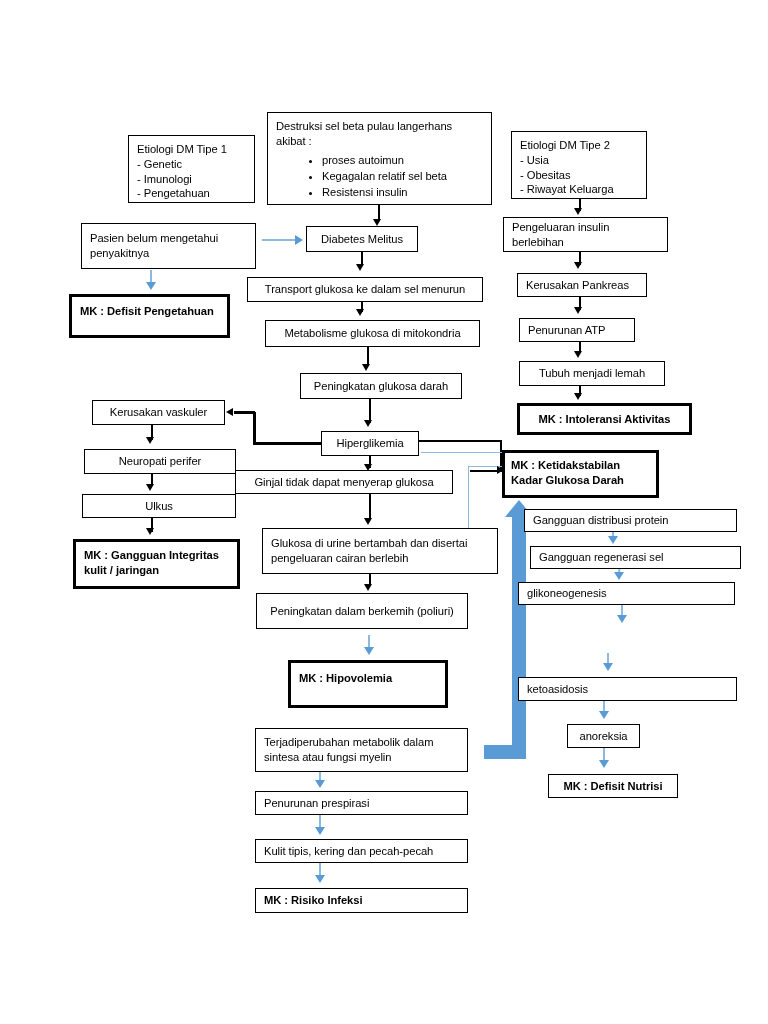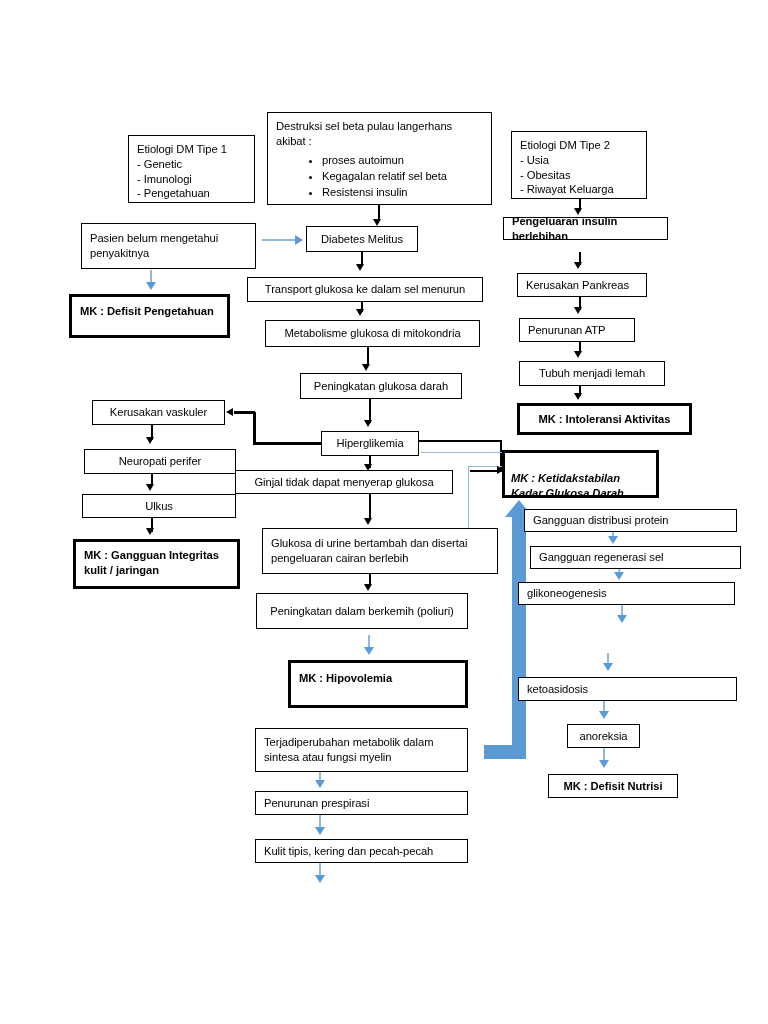--- a/index.html
+++ b/index.html
@@ -121,21 +121,21 @@
   </div>
 
   <div class="box center" style="left:300px;top:373px;width:162px;height:26px;">
     <span class="txt">Peningkatan glukosa darah</span>
   </div>
 
   <div class="box center" style="left:321px;top:431px;width:98px;height:25px;">
     <span class="txt">Hiperglikemia</span>
   </div>
 
-  <div class="box" style="left:503px;top:217px;width:165px;height:23px;font-weight:bold;">
+  <div class="box" style="left:503px;top:217px;width:165px;height:35px;">
     <span class="txt">Pengeluaran insulin berlebihan</span>
   </div>
 
   <div class="box" style="left:517px;top:273px;width:130px;height:24px;">
     <span class="txt">Kerusakan Pankreas</span>
   </div>
 
   <div class="box" style="left:519px;top:318px;width:116px;height:24px;">
     <span class="txt">Penurunan ATP</span>
   </div>
@@ -169,25 +169,25 @@
   </div>
 
   <div class="box" style="left:262px;top:528px;width:236px;height:46px;">
     <span class="txt">Glukosa di urine bertambah dan disertai pengeluaran cairan berlebih</span>
   </div>
 
   <div class="box center" style="left:256px;top:593px;width:212px;height:36px;">
     <span class="txt">Peningkatan dalam berkemih (poliuri)</span>
   </div>
 
-  <div class="box thick" style="left:288px;top:660px;width:180px;height:48px;align-items:flex-start;padding-top:8px;">
+  <div class="box thick" style="left:288px;top:660px;width:160px;height:48px;align-items:flex-start;padding-top:8px;">
     <span class="txt">MK : Hipovolemia</span>
   </div>
 
-  <div class="box thick" style="left:502px;top:450px;width:157px;height:48px;align-items:flex-start;padding-top:18px;padding-left:6px;font-style:italic;">
+  <div class="box thick" style="left:502px;top:450px;width:157px;height:48px;align-items:flex-start;padding-top:5px;padding-left:6px;">
     <span class="txt">MK : Ketidakstabilan Kadar Glukosa Darah</span>
   </div>
 
   <div class="box" style="left:524px;top:509px;width:213px;height:23px;">
     <span class="txt">Gangguan distribusi protein</span>
   </div>
 
   <div class="box" style="left:530px;top:546px;width:211px;height:23px;">
     <span class="txt">Gangguan regenerasi sel</span>
   </div>
@@ -214,20 +214,23 @@
   </div>
 
   <div class="box" style="left:255px;top:791px;width:213px;height:24px;">
     <span class="txt">Penurunan prespirasi</span>
   </div>
 
   <div class="box" style="left:255px;top:839px;width:213px;height:24px;">
     <span class="txt">Kulit tipis, kering dan pecah-pecah</span>
   </div>
 
+  <div class="box bold" style="left:255px;top:888px;width:213px;height:25px;">
+    <span class="txt">MK : Risiko Infeksi</span>
+  </div>
 
   <div class="ln v" style="left:378px;top:205px;height:16px;"></div>
   <div class="ah down" style="left:373.4px;top:219px;"></div>
 
   <div class="bl-h" style="left:262px;top:238.5px;width:34px;height:2px;background:#8FB8DE;"></div>
   <div class="ah bright" style="left:295px;top:234.5px;"></div>
 
   <div class="bl-v" style="left:150px;top:270px;height:14px;width:2px;background:#8FB8DE;"></div>
   <div class="ah bdown" style="left:146px;top:282px;"></div>
 

